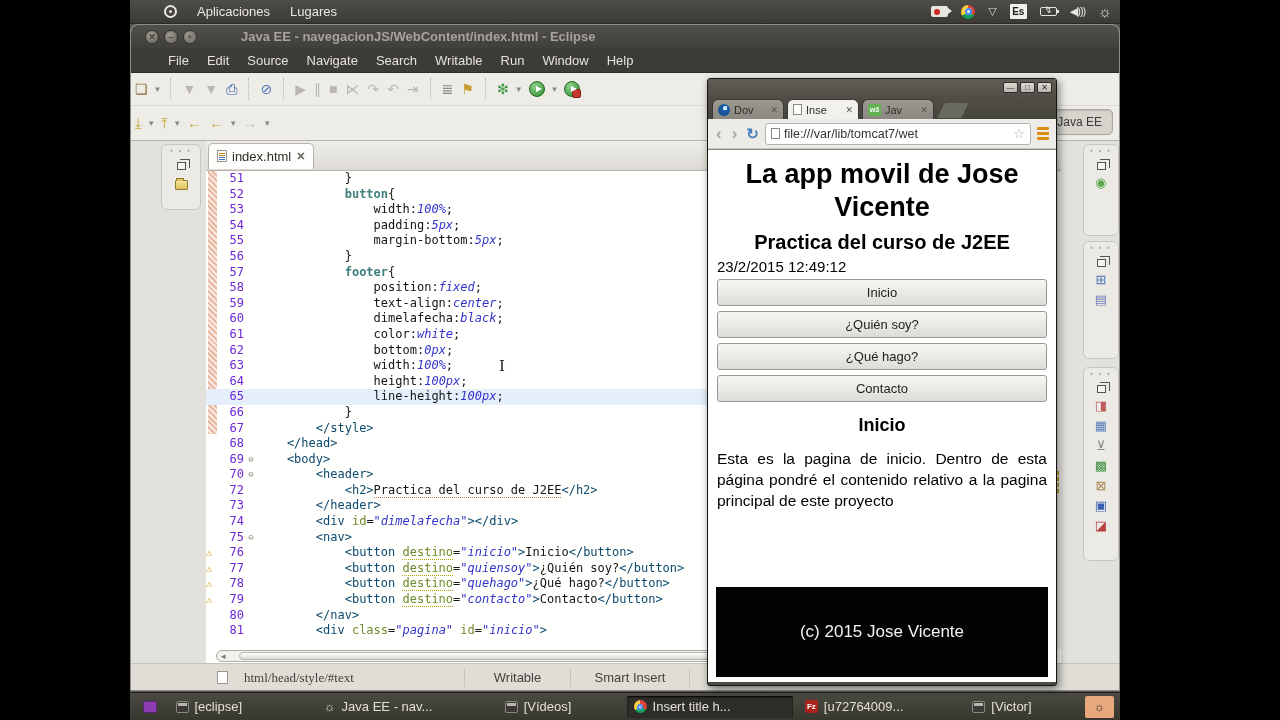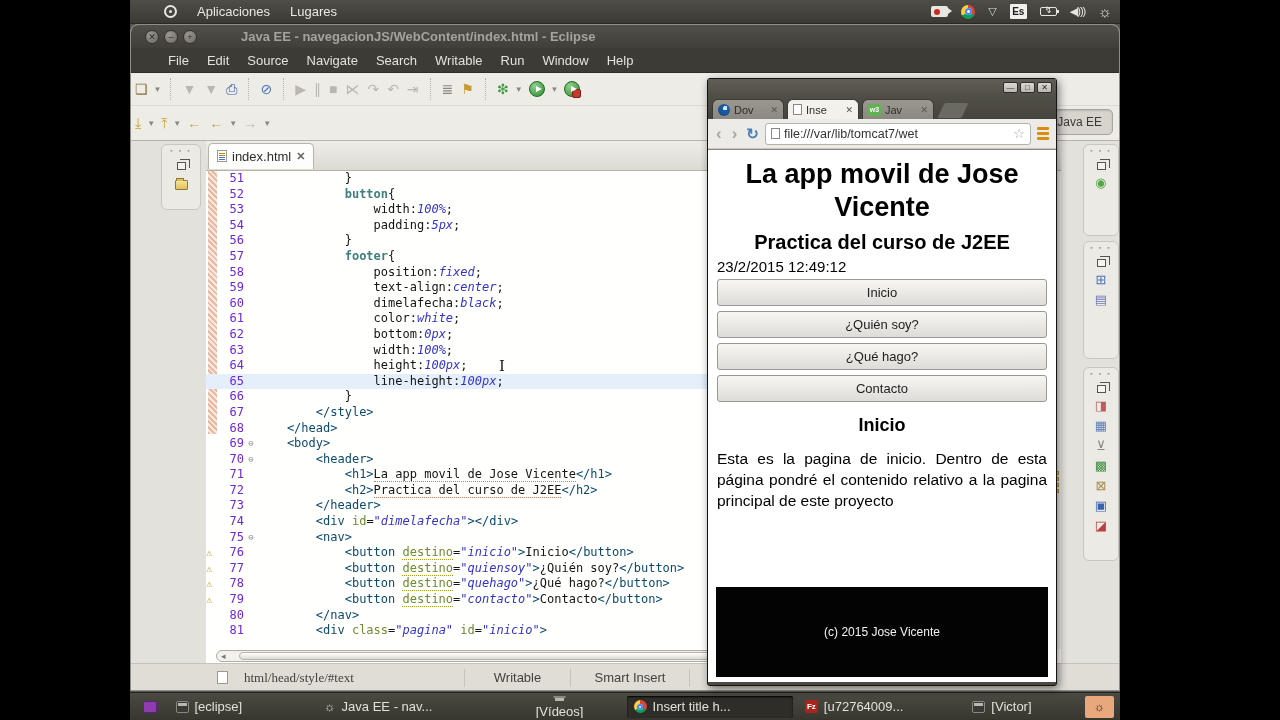--- a/index.html
+++ b/index.html
@@ -172,21 +172,21 @@
   .pg-h1 { font-size:27px; font-weight:bold; text-align:center; color:#000; margin-top:8px; line-height:33px; padding:0 10px; }
   .pg-h2 { font-size:20px; font-weight:bold; text-align:center; color:#000; margin-top:7px; }
   .pg-date { font-size:15px; color:#000; margin:4px 0 4px 9px; }
   .pg-nav { padding:0 9px; }
   .pg-btn { width:100%; height:27px; margin-bottom:5px; font-size:13px; color:#222;
     background:linear-gradient(#f7f6f2,#dedcd7); border:1px solid #9a9890; border-radius:3px;
     font-family:"Liberation Sans", sans-serif; }
   .pg-h3 { font-size:18px; font-weight:bold; text-align:center; margin:8px 0 12px; }
   .pg-p { font-size:15.5px; line-height:21px; text-align:justify; padding:0 9px; color:#000; }
   .pg-footer { position:absolute; left:8px; right:8px; bottom:5px; height:90px; background:#030303;
-    color:#f2f2f2; font-size:12px; text-align:center; line-height:90px; }
+    color:#f2f2f2; font-size:17px; text-align:center; line-height:90px; }
 
   
   .taskbar { position:absolute; left:0; top:692px; width:990px; height:28px;
     background:linear-gradient(#4a4942,#38372f); border-top:1px solid #23221e;
     display:flex; align-items:center; gap:5px; padding:0 6px; color:#e2e0d8; font-size:13px; }
   .tb-item { height:22px; display:flex; align-items:center; gap:6px; padding:0 7px;
     border-radius:2px; overflow:hidden; white-space:nowrap; }
   .tb-item.active { background:#2e2d28; box-shadow:inset 0 1px 2px #000; }
   .tb-item.hl { background:#e8a87c; }
   .ic-media { width:14px; height:12px; background:#8d3daf; border:1px solid #5e2378; border-radius:2px; }
@@ -299,36 +299,36 @@
             <span class="ed-close">✕</span>
           </div>
         </div>
         <div class="ed-body">
           <div class="hatchbar"></div>
           <div id="code-lines">
                 <div class="code-line"><span class="num">51</span><span class="fold"></span><span class="code" style="padding-left: 12ch;"><span class="tk-p">}</span></span></div>
                 <div class="code-line"><span class="num">52</span><span class="fold"></span><span class="code" style="padding-left: 12ch;"><span class="tk-s">button</span><span class="tk-p">{</span></span></div>
                 <div class="code-line"><span class="num">53</span><span class="fold"></span><span class="code" style="padding-left: 16ch;"><span class="tk-p">width</span><span class="tk-p">:</span><span class="tk-v">100%</span><span class="tk-p">;</span></span></div>
                 <div class="code-line"><span class="num">54</span><span class="fold"></span><span class="code" style="padding-left: 16ch;"><span class="tk-p">padding</span><span class="tk-p">:</span><span class="tk-v">5px</span><span class="tk-p">;</span></span></div>
+                <div class="code-line"><span class="num">55</span><span class="fold"></span><span class="code" style="padding-left: 16ch;"><span class="tk-p">margin-bottom</span><span class="tk-p">:</span><span class="tk-v">5px</span><span class="tk-p">;</span></span></div>
                 <div class="code-line"><span class="num">56</span><span class="fold"></span><span class="code" style="padding-left: 12ch;"><span class="tk-p">}</span></span></div>
                 <div class="code-line"><span class="num">57</span><span class="fold"></span><span class="code" style="padding-left: 12ch;"><span class="tk-s">footer</span><span class="tk-p">{</span></span></div>
                 <div class="code-line"><span class="num">58</span><span class="fold"></span><span class="code" style="padding-left: 16ch;"><span class="tk-p">position</span><span class="tk-p">:</span><span class="tk-v">fixed</span><span class="tk-p">;</span></span></div>
                 <div class="code-line"><span class="num">59</span><span class="fold"></span><span class="code" style="padding-left: 16ch;"><span class="tk-p">text-align</span><span class="tk-p">:</span><span class="tk-v">center</span><span class="tk-p">;</span></span></div>
                 <div class="code-line"><span class="num">60</span><span class="fold"></span><span class="code" style="padding-left: 16ch;"><span class="tk-p">dimelafecha</span><span class="tk-p">:</span><span class="tk-v">black</span><span class="tk-p">;</span></span></div>
                 <div class="code-line"><span class="num">61</span><span class="fold"></span><span class="code" style="padding-left: 16ch;"><span class="tk-p">color</span><span class="tk-p">:</span><span class="tk-v">white</span><span class="tk-p">;</span></span></div>
                 <div class="code-line"><span class="num">62</span><span class="fold"></span><span class="code" style="padding-left: 16ch;"><span class="tk-p">bottom</span><span class="tk-p">:</span><span class="tk-v">0px</span><span class="tk-p">;</span></span></div>
                 <div class="code-line"><span class="num">63</span><span class="fold"></span><span class="code" style="padding-left: 16ch;"><span class="tk-p">width</span><span class="tk-p">:</span><span class="tk-v">100%</span><span class="tk-p">;</span></span></div>
                 <div class="code-line"><span class="num">64</span><span class="fold"></span><span class="code" style="padding-left: 16ch;"><span class="tk-p">height</span><span class="tk-p">:</span><span class="tk-v">100px</span><span class="tk-p">;</span></span></div>
                 <div class="code-line cur"><span class="num">65</span><span class="fold"></span><span class="code" style="padding-left: 16ch;"><span class="tk-p">line-height</span><span class="tk-p">:</span><span class="tk-v">100px</span><span class="tk-p">;</span></span></div>
                 <div class="code-line"><span class="num">66</span><span class="fold"></span><span class="code" style="padding-left: 12ch;"><span class="tk-p">}</span></span></div>
                 <div class="code-line"><span class="num">67</span><span class="fold"></span><span class="code" style="padding-left: 8ch;"><span class="tk-t">&lt;/style&gt;</span></span></div>
                 <div class="code-line"><span class="num">68</span><span class="fold"></span><span class="code" style="padding-left: 4ch;"><span class="tk-t">&lt;/head&gt;</span></span></div>
                 <div class="code-line"><span class="num">69</span><span class="fold">⊖</span><span class="code" style="padding-left: 4ch;"><span class="tk-t">&lt;body&gt;</span></span></div>
                 <div class="code-line"><span class="num">70</span><span class="fold">⊖</span><span class="code" style="padding-left: 8ch;"><span class="tk-t">&lt;header&gt;</span></span></div>
-                <div class="code-line"><span class="num">71</span><span class="fold"></span><span class="code" style="padding-left: 12ch;"><span class="tk-t">&lt;h1&gt;</span><span class="tk-p tk-sq">La app movil de Jose Vicente</span><span class="tk-t">&lt;/h1&gt;</span></span></div>
                 <div class="code-line"><span class="num">72</span><span class="fold"></span><span class="code" style="padding-left: 12ch;"><span class="tk-t">&lt;h2&gt;</span><span class="tk-p tk-sq">Practica del curso de J2EE</span><span class="tk-t">&lt;/h2&gt;</span></span></div>
                 <div class="code-line"><span class="num">73</span><span class="fold"></span><span class="code" style="padding-left: 8ch;"><span class="tk-t">&lt;/header&gt;</span></span></div>
                 <div class="code-line"><span class="num">74</span><span class="fold"></span><span class="code" style="padding-left: 8ch;"><span class="tk-t">&lt;div </span><span class="tk-a">id</span><span class="tk-p">=</span><span class="tk-v">"dimelafecha"</span><span class="tk-t">&gt;&lt;/div&gt;</span></span></div>
                 <div class="code-line"><span class="num">75</span><span class="fold">⊖</span><span class="code" style="padding-left: 8ch;"><span class="tk-t">&lt;nav&gt;</span></span></div>
                 <div class="code-line"><span class="warn-ico">⚠</span><span class="num">76</span><span class="fold"></span><span class="code" style="padding-left: 12ch;"><span class="tk-t">&lt;button </span><span class="tk-a tk-sq2">destino</span><span class="tk-p">=</span><span class="tk-v">"inicio"</span><span class="tk-t">&gt;</span><span class="tk-p">Inicio</span><span class="tk-t">&lt;/button&gt;</span></span></div>
                 <div class="code-line"><span class="warn-ico">⚠</span><span class="num">77</span><span class="fold"></span><span class="code" style="padding-left: 12ch;"><span class="tk-t">&lt;button </span><span class="tk-a tk-sq2">destino</span><span class="tk-p">=</span><span class="tk-v">"quiensoy"</span><span class="tk-t">&gt;</span><span class="tk-p">¿Quién soy?</span><span class="tk-t">&lt;/button&gt;</span></span></div>
                 <div class="code-line"><span class="warn-ico">⚠</span><span class="num">78</span><span class="fold"></span><span class="code" style="padding-left: 12ch;"><span class="tk-t">&lt;button </span><span class="tk-a tk-sq2">destino</span><span class="tk-p">=</span><span class="tk-v">"quehago"</span><span class="tk-t">&gt;</span><span class="tk-p">¿Qué hago?</span><span class="tk-t">&lt;/button&gt;</span></span></div>
                 <div class="code-line"><span class="warn-ico">⚠</span><span class="num">79</span><span class="fold"></span><span class="code" style="padding-left: 12ch;"><span class="tk-t">&lt;button </span><span class="tk-a tk-sq2">destino</span><span class="tk-p">=</span><span class="tk-v">"contacto"</span><span class="tk-t">&gt;</span><span class="tk-p">Contacto</span><span class="tk-t">&lt;/button&gt;</span></span></div>
                 <div class="code-line"><span class="num">80</span><span class="fold"></span><span class="code" style="padding-left: 8ch;"><span class="tk-t">&lt;/nav&gt;</span></span></div>
                 <div class="code-line"><span class="num">81</span><span class="fold"></span><span class="code" style="padding-left: 8ch;"><span class="tk-t">&lt;div </span><span class="tk-a">class</span><span class="tk-p">=</span><span class="tk-v">"pagina"</span><span class="tk-p"> </span><span class="tk-a">id</span><span class="tk-p">=</span><span class="tk-v">"inicio"</span><span class="tk-t">&gt;</span></span></div>
@@ -443,21 +443,21 @@
           <span class="ic-media"></span>
         </div>
         <div class="tb-item" style="width: 148px;">
           <span class="ic-term"></span>
           <span>[eclipse]</span>
         </div>
         <div class="tb-item" style="width: 182px;">
           <span class="ic-gear">☼</span>
           <span>Java EE - nav...</span>
         </div>
-        <div class="tb-item" style="width: 128px; flex-direction: column;">
+        <div class="tb-item" style="width: 128px;">
           <span class="ic-term"></span>
           <span>[Vídeos]</span>
         </div>
         <div class="tb-item active" style="width: 172px;">
           <span class="ic-chrome"></span>
           <span>Insert title h...</span>
         </div>
         <div class="tb-item" style="width: 168px;">
           <span class="ic-fz">Fz</span>
           <span>[u72764009...</span>

